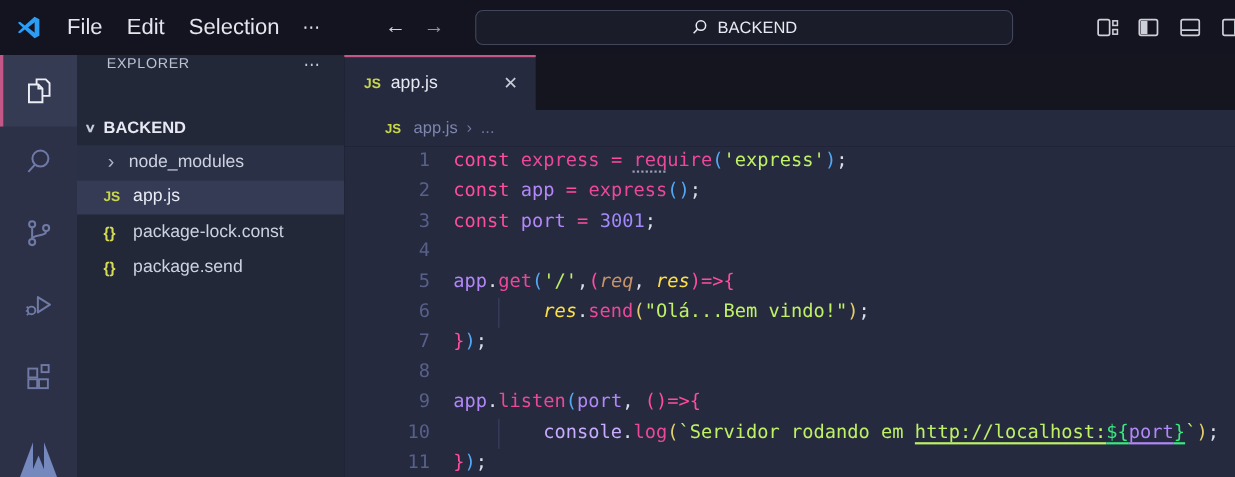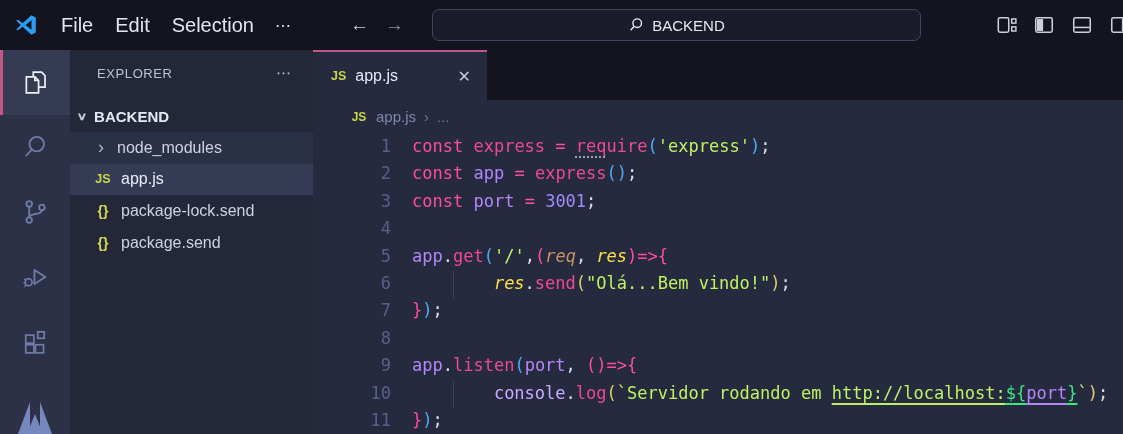--- a/index.html
+++ b/index.html
@@ -22,31 +22,31 @@
   .bodyrow{display:flex;height:384px}
 
   
   .activitybar{width:70px;background:#2D3147;flex:none;display:flex;flex-direction:column;overflow:hidden}
   .ab-item{height:70px;display:flex;align-items:center;justify-content:center;position:relative}
   .ab-item.active{background:#363B54;box-shadow:inset 3px 0 0 #C25788}
   .ab-item:last-child{margin-top:-6px}
 
   
   .sidebar{width:243px;background:#232839;flex:none;display:flex;flex-direction:column;font-size:16px}
-  .sb-header{height:46px;display:flex;align-items:center;padding:0 20px 0 27px}
+  .sb-header{height:46px;display:flex;padding:0 20px 0 27px}
   .sb-title{font-size:13px;letter-spacing:.6px;color:#BCC1D4;flex:1}
   .sb-ellipsis{color:#C3C7D6;letter-spacing:2px;font-size:15px}
   .section-row{height:31px;margin-top:5px;display:flex;align-items:center;gap:8px;padding-left:8px;
                color:#E6E9F3;font-weight:bold;font-size:15px}
   .sec-chev{font-size:11px;color:#C5CADB;transform:scaleX(1.35)}
   .file-row{height:31.6px;display:flex;align-items:center;gap:9px;padding-left:24px;color:#CDD2E2;cursor:pointer}
   .file-row.hover{background:#2A3045}
   .file-row.selected{background:#353B55;color:#E9ECF6}
   .chev{color:#AEB4C8;font-size:18px;width:14px;text-align:center}
-  .js-badge,.json-badge{font-weight:bold;font-size:12.5px;width:18px;text-align:center;font-family:"Liberation Sans",sans-serif}
+  .js-badge,.json-badge{font-weight:bold;font-size:12.5px;width:18px;text-align:left;font-family:"Liberation Sans",sans-serif}
   .js-badge{color:#C9D64A}
   .json-badge{color:#D6DC55;font-size:14px}
 
   
   .editor{flex:1;min-width:0;background:#15151F;display:flex;flex-direction:column}
   .tabbar{height:50px;background:#15151F;display:flex;flex:none}
   .tab{width:174px;box-sizing:border-box;background:#252A3F;border-top:2.5px solid #C25788;
        display:flex;align-items:center;gap:9px;padding:0 10px 0 18px}
   .tab .js-badge{width:auto}
   .tab-label{font-size:16px;color:#E8EAF2;flex:1}
@@ -186,21 +186,21 @@
         <div class="file-row hover">
           <span class="chev">›</span>
           <span>node_modules</span>
         </div>
         <div class="file-row selected">
           <span class="js-badge">JS</span>
           <span>app.js</span>
         </div>
         <div class="file-row">
           <span class="json-badge">{}</span>
-          <span>package-lock.send</span>
+          <span>package-lock.const</span>
         </div>
         <div class="file-row">
           <span class="json-badge">{}</span>
           <span>package.send</span>
         </div>
       </div>
   </div>
 
   <div class="editor">
     <div class="tabbar">

